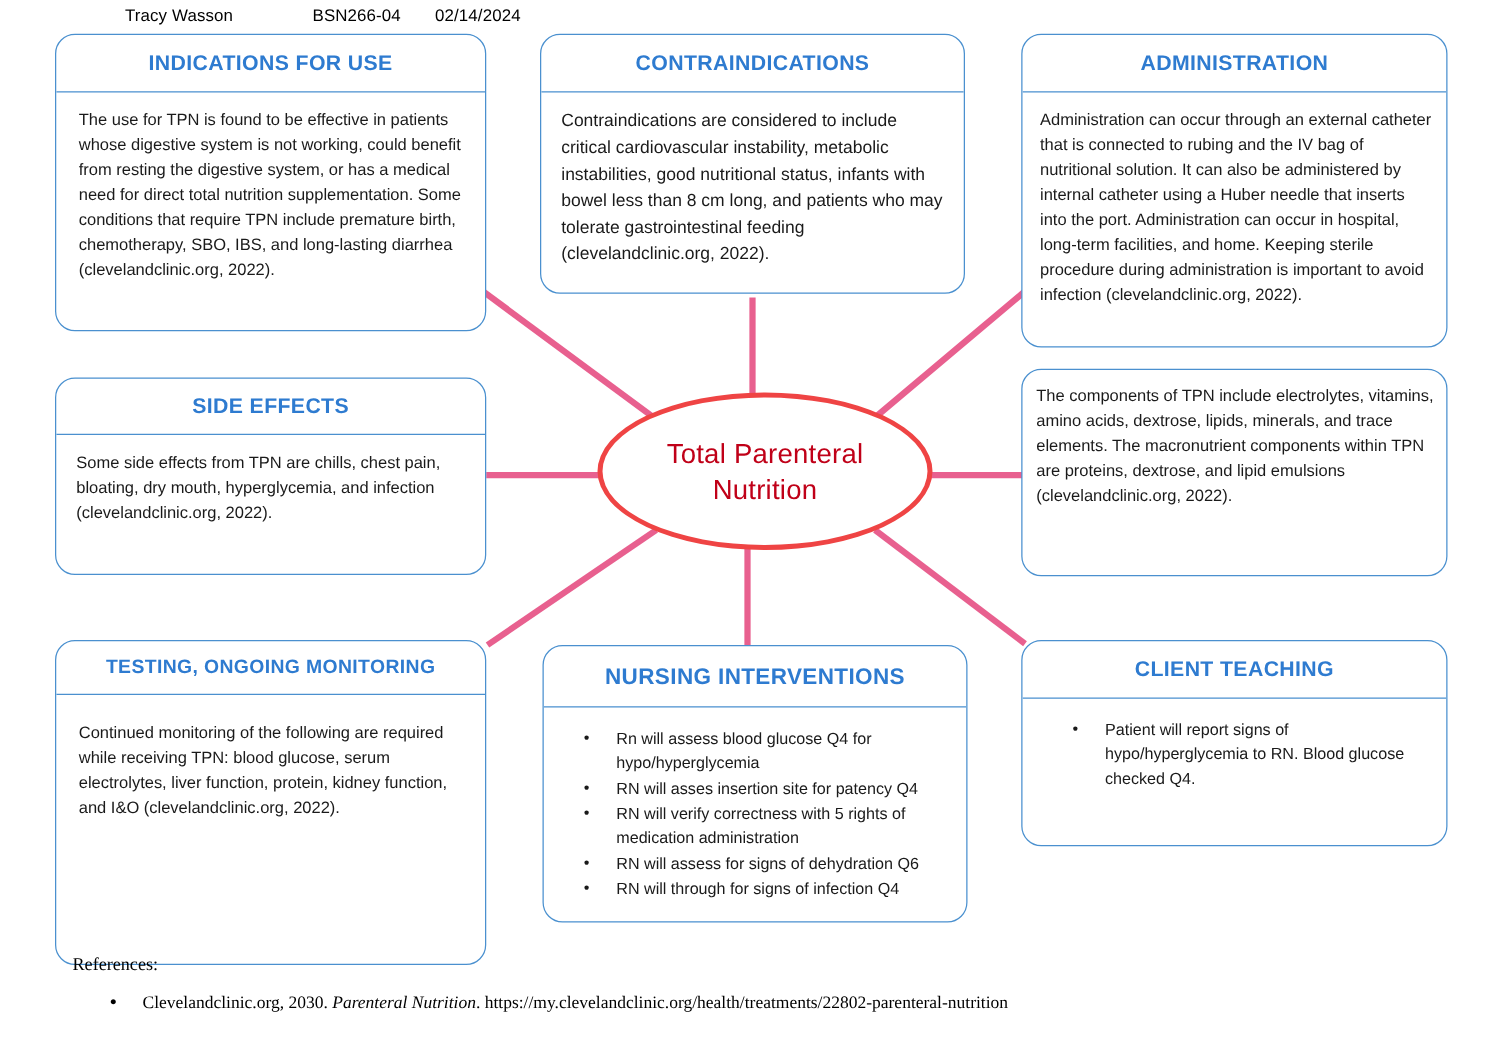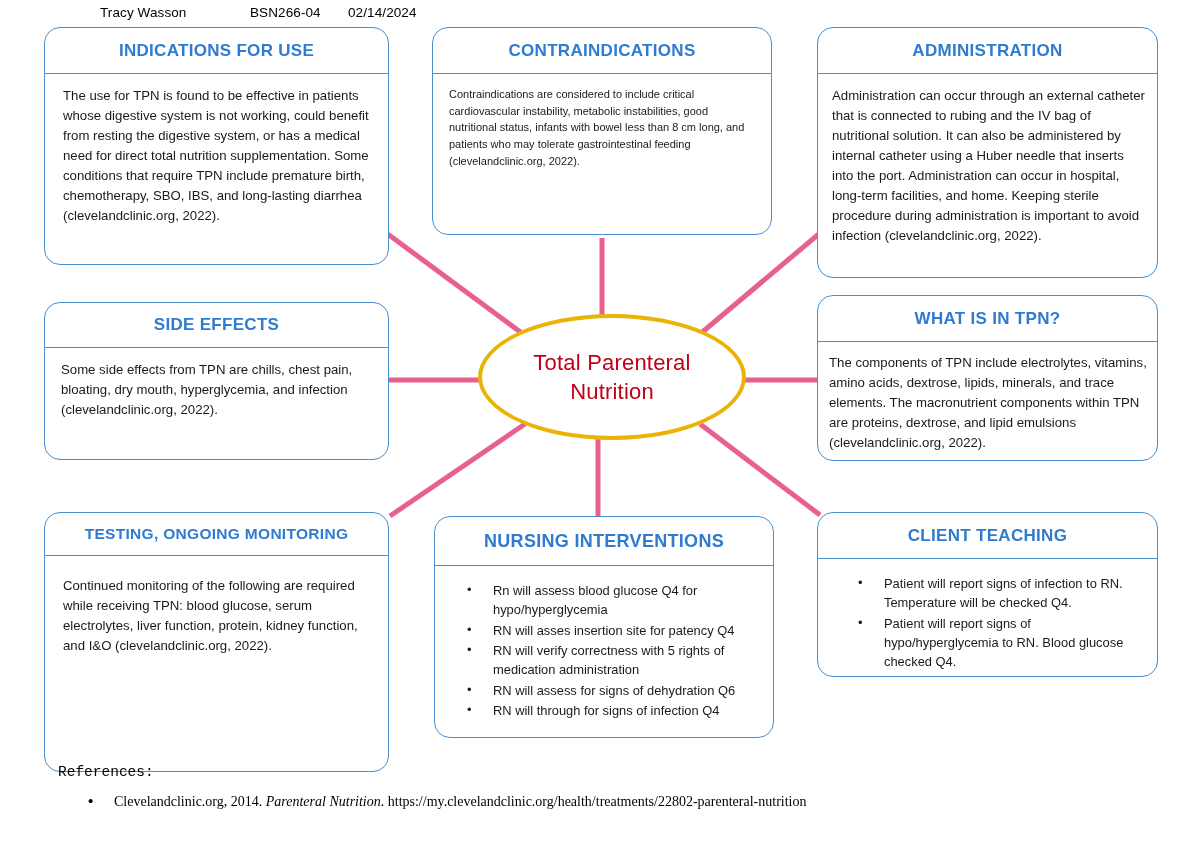--- a/index.html
+++ b/index.html
@@ -91,21 +91,21 @@
     font-size: 13px;
   }
 
   
   #center-ellipse {
     position: absolute;
     left: 478px;
     top: 314px;
     width: 268px;
     height: 126px;
-    border: 4px solid #eab308;
+    border: 4px solid #ef4444;
     border-radius: 50%;
     background: #ffffff;
     display: flex;
     align-items: center;
     justify-content: center;
     text-align: center;
     box-sizing: border-box;
   }
   #center-ellipse .center-text {
     color: #c00018;
@@ -115,21 +115,21 @@
   }
 
   
   #references {
     position: absolute;
     left: 58px;
     top: 764px;
     font-family: "Liberation Serif", serif;
     color: #000000;
   }
-  #ref-label { font-size: 14.5px; font-family: Liberation Mono, monospace; }
+  #ref-label { font-size: 14.5px; }
   #ref-list {
     margin: 12px 0 0 0;
     padding: 0 0 0 30px;
     list-style: none;
   }
   #ref-list li {
     position: relative;
     font-size: 14px;
     line-height: 1.4;
     padding-left: 26px;
@@ -175,41 +175,40 @@
 
   <div class="node" style="left:44px; top:27px; width:345px; height:238px;">
     <div class="node-title" style="height:46px; font-size:17px;">INDICATIONS FOR USE</div>
     <div class="node-body" style="padding:12px 14px 0 18px; font-size:13.2px;">
       <p>The use for TPN is found to be effective in patients whose digestive system is not working, could benefit from resting the digestive system, or has a medical need for direct total nutrition supplementation. Some conditions that require TPN include premature birth, chemotherapy, SBO, IBS, and long-lasting diarrhea (clevelandclinic.org, 2022).</p>
     </div>
   </div>
 
   <div class="node" style="left:432px; top:27px; width:340px; height:208px;">
     <div class="node-title" style="height:46px; font-size:17px;">CONTRAINDICATIONS</div>
-    <div class="node-body" style="padding:12px 14px 0 16px; font-size:11px;">
+    <div class="node-body" style="padding:12px 14px 0 16px; font-size:14px;">
       <p>Contraindications are considered to include critical cardiovascular instability, metabolic instabilities, good nutritional status, infants with bowel less than 8 cm long, and patients who may tolerate gastrointestinal feeding (clevelandclinic.org, 2022).</p>
     </div>
   </div>
 
   <div class="node" style="left:817px; top:27px; width:341px; height:251px;">
     <div class="node-title" style="height:46px; font-size:17px;">ADMINISTRATION</div>
     <div class="node-body" style="padding:12px 12px 0 14px; font-size:13.2px;">
       <p>Administration can occur through an external catheter that is connected to rubing and the IV bag of nutritional solution. It can also be administered by internal catheter using a Huber needle that inserts into the port. Administration can occur in hospital, long-term facilities, and home. Keeping sterile procedure during administration is important to avoid infection (clevelandclinic.org, 2022).</p>
     </div>
   </div>
 
   <div class="node" style="left:44px; top:286px; width:345px; height:158px;margin-top:16px;">
     <div class="node-title" style="height:45px; font-size:17px;">SIDE EFFECTS</div>
     <div class="node-body" style="padding:12px 10px 0 16px; font-size:13.2px;">
       <p>Some side effects from TPN are chills, chest pain, bloating, dry mouth, hyperglycemia, and infection (clevelandclinic.org, 2022).</p>
     </div>
   </div>
 
   <div class="node" style="left:817px; top:295px; width:341px; height:166px;">
-    <div class="node-title" style="height:46px; font-size:17px;">WHAT IS IN TPN?</div>
     <div class="node-body" style="padding:11px 8px 0 11px; font-size:13.2px;">
       <p>The components of TPN include electrolytes, vitamins, amino acids, dextrose, lipids, minerals, and trace elements. The macronutrient components within TPN are proteins, dextrose, and lipid emulsions (clevelandclinic.org, 2022).</p>
     </div>
   </div>
 
   <div class="node" style="left:44px; top:512px; width:345px; height:260px;">
     <div class="node-title" style="height:43px; font-size:15.5px;">TESTING, ONGOING MONITORING</div>
     <div class="node-body" style="padding:20px 18px 0 18px; font-size:13.2px;">
       <p>Continued monitoring of the following are required while receiving TPN: blood glucose, serum electrolytes, liver function, protein, kidney function, and I&amp;O (clevelandclinic.org, 2022).</p>
     </div>
@@ -225,35 +224,34 @@
           <li>RN will assess for signs of dehydration Q6</li>
           <li>RN will through for signs of infection Q4</li>
         </ul>
     </div>
   </div>
 
   <div class="node" style="left:817px; top:512px; width:341px; height:165px;">
     <div class="node-title" style="height:46px; font-size:17px;">CLIENT TEACHING</div>
     <div class="node-body" style="padding:15px 18px 0 14px; font-size:12.9px;">
       <ul>
-          <li>Patient will report signs of infection to RN. Temperature will be checked Q4.</li>
           <li>Patient will report signs of hypo/hyperglycemia to RN. Blood glucose checked Q4.</li>
         </ul>
     </div>
   </div>
 
   <div id="center-ellipse">
     <div class="center-text">
       <span>Total Parenteral</span><br>
       <span>Nutrition</span>
     </div>
   </div>
 
   <div id="references">
     <div id="ref-label">References:</div>
     <ul id="ref-list">
       <li>
-        <span>Clevelandclinic.org, 2014. </span><span class="ref-italic">Parenteral Nutrition</span><span>. https://my.clevelandclinic.org/health/treatments/22802-parenteral-nutrition</span>
+        <span>Clevelandclinic.org, 2030. </span><span class="ref-italic">Parenteral Nutrition</span><span>. https://my.clevelandclinic.org/health/treatments/22802-parenteral-nutrition</span>
       </li>
     </ul>
   </div>
 
 </div>
 
 </body></html>

